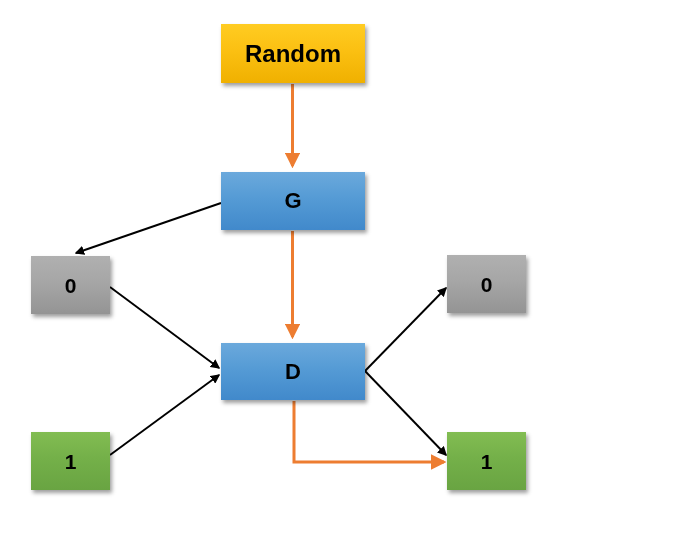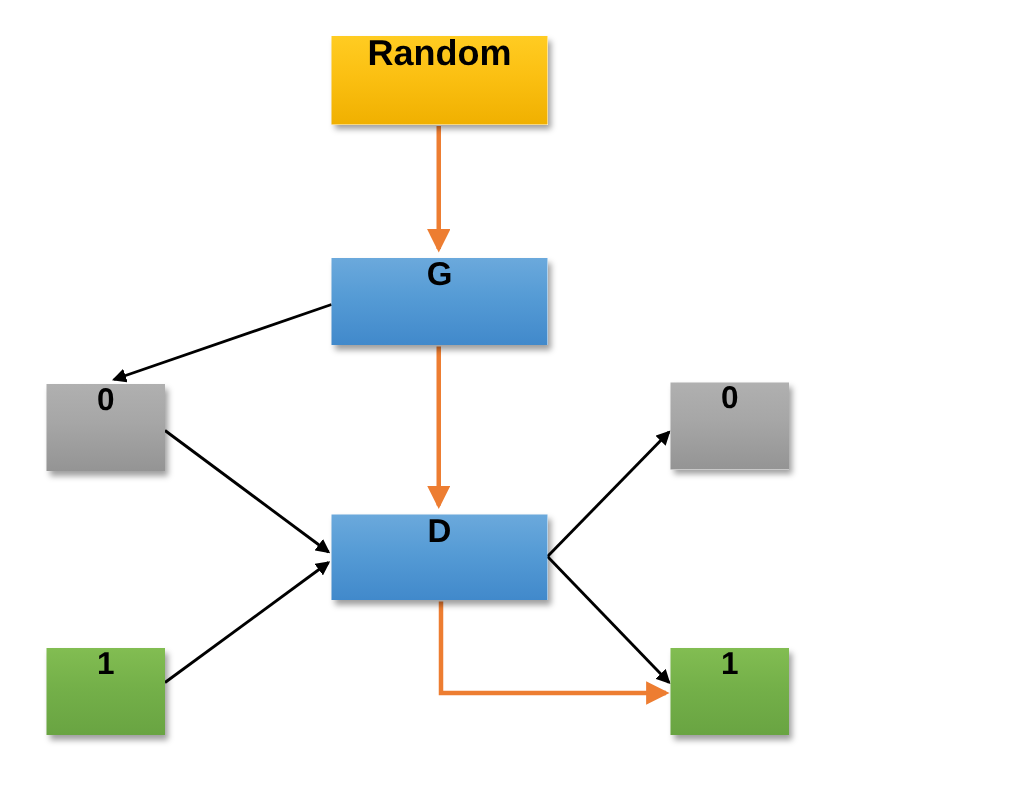--- a/index.html
+++ b/index.html
@@ -21,20 +21,21 @@
     position: absolute;
     left: 0;
     top: 0;
     width: 677px;
     height: 534px;
     pointer-events: none;
   }
   .node {
     position: absolute;
     display: flex;
+    align-items: center;
     justify-content: center;
     box-sizing: border-box;
     font-weight: bold;
     color: #000000;
     text-align: center;
     line-height: 1;
     box-shadow: 2px 3px 4px rgba(0,0,0,0.38);
     z-index: 3;
   }
   .node-random {

